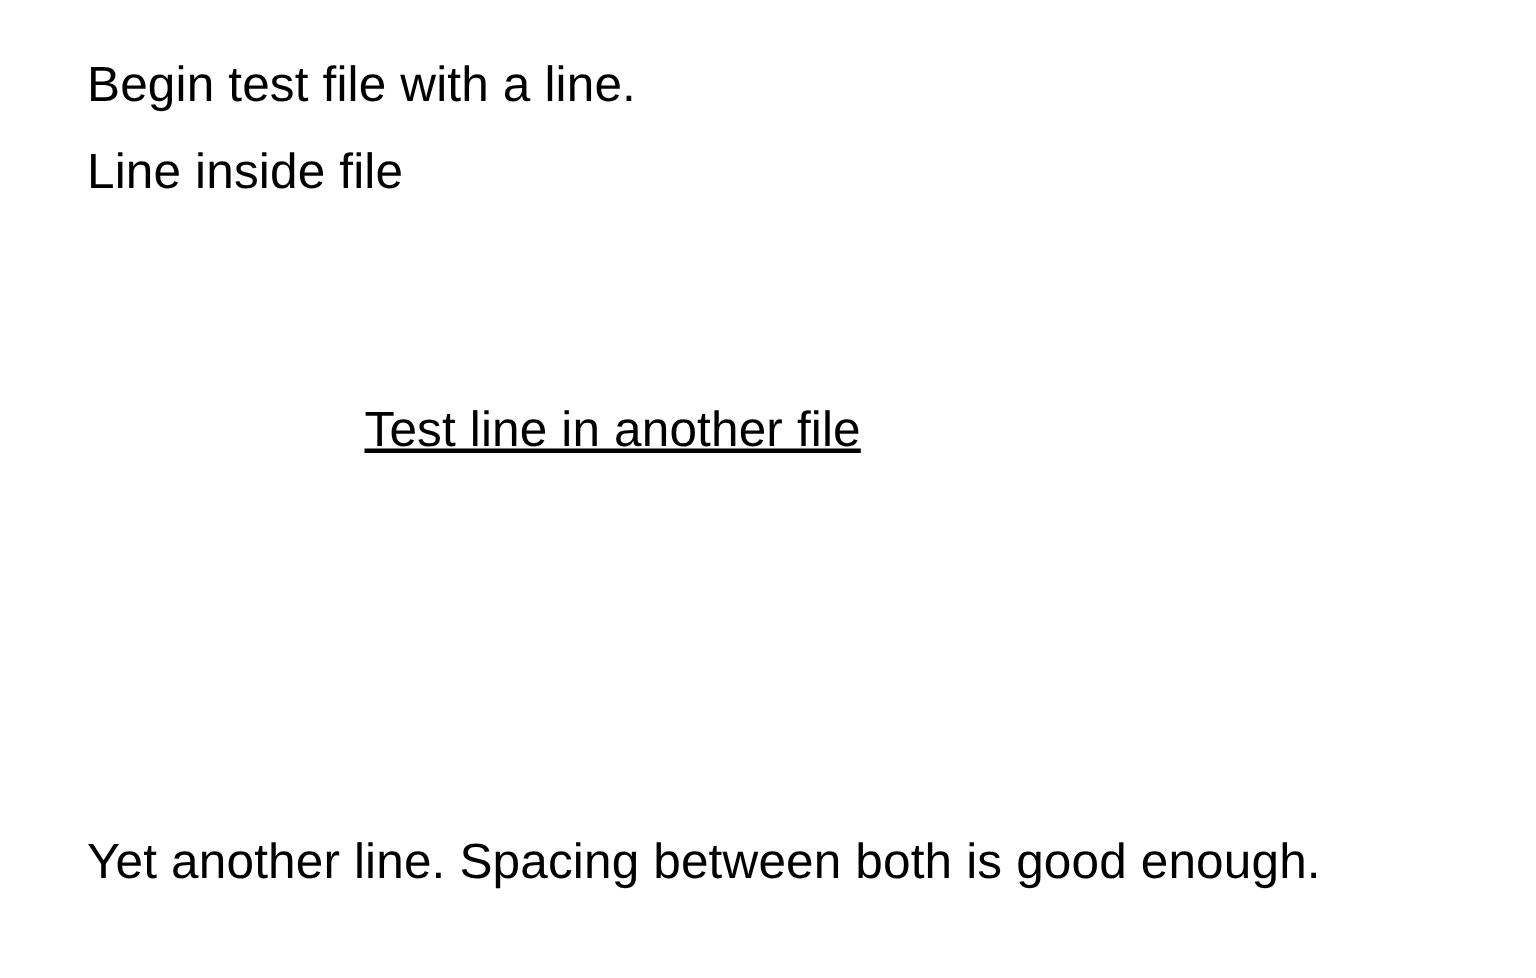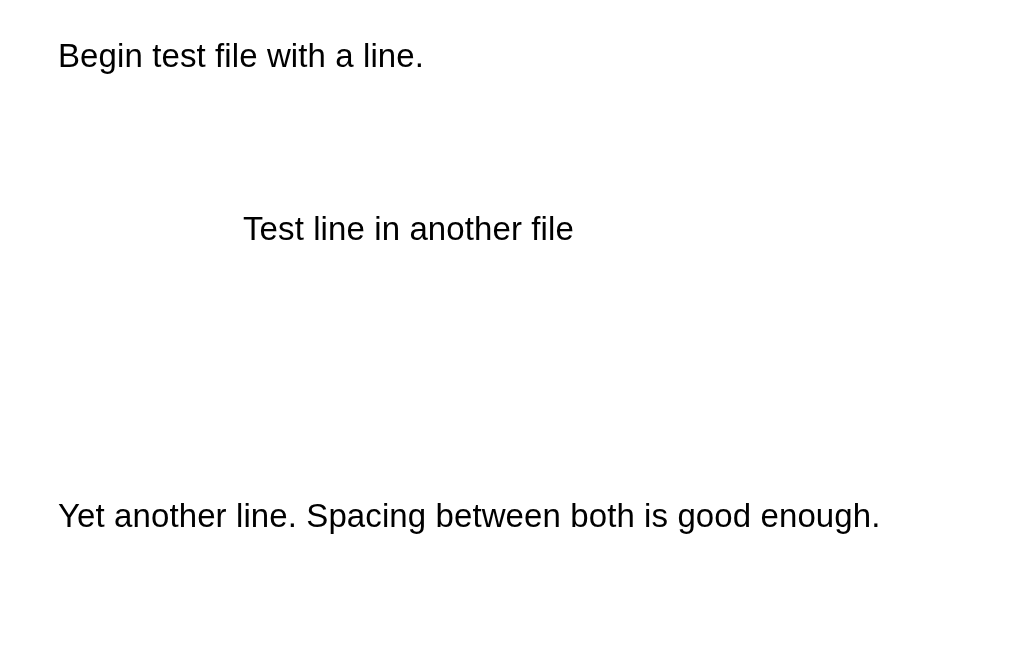--- a/index.html
+++ b/index.html
@@ -36,27 +36,29 @@
     -webkit-font-smoothing: antialiased;
   }
 
   
   .text-line.blank::after {
     content: "\00a0";
   }
 
   .text-line.indented {
     padding-left: 185px;
+    text-decoration: underline;
   }
 </style>
 </head>
 <body>
 
 <div id="document-view" style="background: rgb(255, 255, 255); color: rgb(0, 0, 0);">
     <div class="text-line">Begin test file with a line.</div>
+    <div class="text-line">Line inside file</div>
     <div class="text-line blank"></div>
     <div class="text-line blank"></div>
     <div class="text-line indented">Test line in another file</div>
     <div class="text-line blank"></div>
     <div class="text-line blank"></div>
     <div class="text-line blank"></div>
     <div class="text-line blank"></div>
     <div class="text-line">Yet another line. Spacing between both is good enough.</div>
   </div>
 

